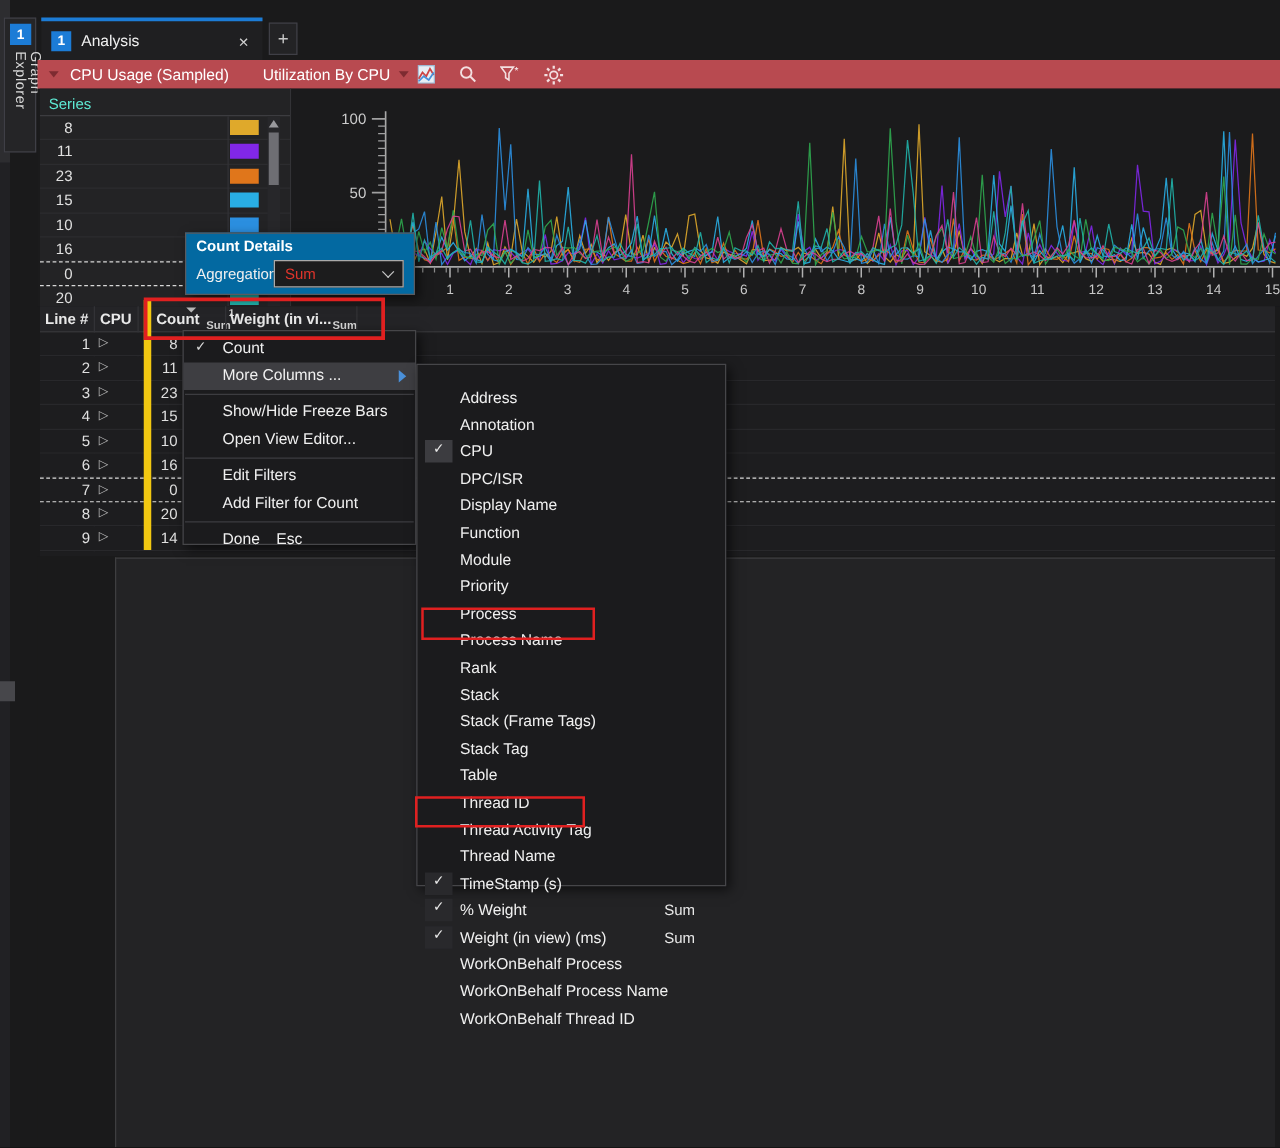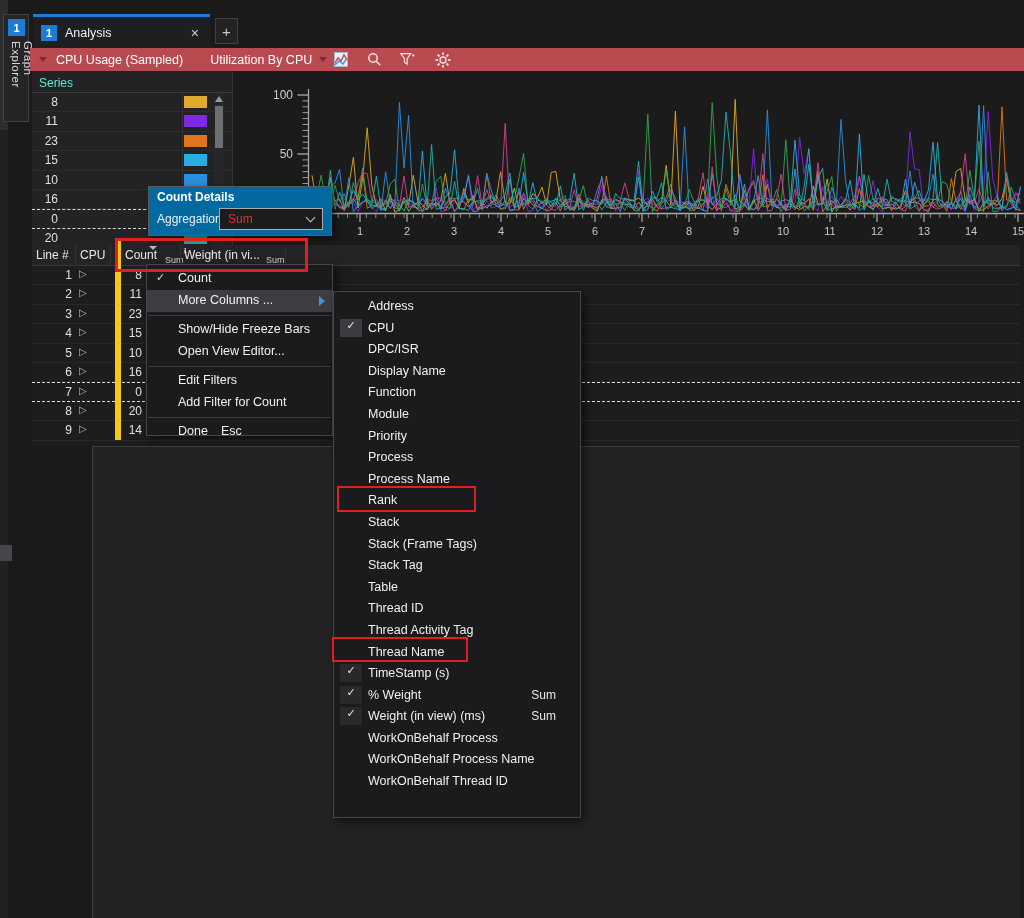--- a/index.html
+++ b/index.html
@@ -50,21 +50,21 @@
   svg text{font-family:"Liberation Sans",sans-serif;}
   
   #count-popup{left:148px;top:186px;width:184px;height:50px;background:#0369a1;border:1px solid #5a5a5e;
                box-shadow:3px 3px 8px rgba(0,0,0,.55);box-sizing:border-box;z-index:30;}
   #count-popup .pp-title{position:absolute;left:8px;top:3px;font-weight:bold;font-size:12px;color:#ffffff;}
   #count-popup .pp-label{position:absolute;left:8px;top:25px;font-size:12px;color:#f0f0f0;}
   #agg-dropdown{position:absolute;left:70px;top:21px;width:104px;height:22px;background:#1c1c1d;border:1px solid #aaaaaa;box-sizing:border-box;}
   #agg-dropdown .dd-value{position:absolute;left:8px;top:3px;color:#e0342b;font-size:12px;}
   .chev{position:absolute;width:6px;height:6px;border-right:1.6px solid #c8c8c8;border-bottom:1.6px solid #c8c8c8;transform:rotate(45deg);}
   
-  #table-header{left:32px;top:245px;width:988px;height:21px;background:#242427;border-bottom:1px solid #39393d;box-sizing:border-box;}
+  #table-header{left:32px;top:245px;width:988px;height:21px;background:#242427;border-bottom:1px solid #39393d;box-sizing:border-box;font-weight:bold;}
   .th{position:absolute;top:3px;color:#e8e8e8;font-size:12px;}
   #th-count-agg{position:absolute;left:40px;top:7px;font-size:9px;color:#d8d8d8;}
   #th-count-ord{position:absolute;left:58px;top:-2px;font-size:8px;color:#d8d8d8;}
   #th-count-sort{position:absolute;left:24px;top:-2px;width:0;height:0;border-left:4px solid transparent;border-right:4px solid transparent;border-top:4px solid #b8b8b8;}
   #th-weight-agg{position:absolute;left:82px;top:7px;font-size:9px;color:#d8d8d8;}
   .vsep{position:absolute;width:1px;background:#323236;}
   #table-rows{left:32px;top:266px;width:988px;height:179px;overflow:hidden;}
   .trow{position:relative;height:19.4px;border-bottom:1px solid #28282b;box-sizing:border-box;background:#1d1d1f;}
   .trow .c-line{position:absolute;left:0;top:2px;width:40px;text-align:right;color:#e0e0e0;}
   .trow .c-exp{position:absolute;left:47px;top:2px;color:#b8b8b8;font-size:10px;}
@@ -77,21 +77,21 @@
   
   .menu{background:#1b1b1d;border:1px solid #464649;box-sizing:border-box;box-shadow:3px 3px 9px rgba(0,0,0,.6);}
   #ctx-menu{left:146px;top:264px;width:187px;height:172px;z-index:32;padding-top:3px;}
   .menu-item{position:relative;height:22px;}
   .menu-item.hl{background:#3e3e42;}
   .menu-check{position:absolute;left:9px;top:3px;font-size:11px;color:#d8d8d8;}
   .menu-label{position:absolute;left:31px;top:3px;font-size:12.5px;color:#f0f0f0;white-space:nowrap;}
   .menu-short{position:absolute;left:74px;top:3px;font-size:12.5px;color:#f0f0f0;}
   .menu-arrow{position:absolute;right:7px;top:6px;width:0;height:0;border-top:5px solid transparent;border-bottom:5px solid transparent;border-left:6px solid #4a90d9;}
   .menu-sep{height:1px;background:#3c3c40;margin:3px 1px;}
-  #sub-menu{left:333px;top:291px;width:248px;height:527px;z-index:33;padding-top:4px;}
+  #sub-menu{left:333px;top:291px;width:248px;height:418px;z-index:33;padding-top:16px;}
   .sub-item{position:relative;height:21.6px;}
   .sub-check{position:absolute;left:6px;top:1px;width:22px;height:18px;text-align:center;font-size:11px;color:#e8e8e8;}
   .sub-check.boxed{background:#3c3c40;}
   .sub-check.plain{background:#29292c;}
   .sub-label{position:absolute;left:34px;top:3px;font-size:12.5px;color:#f0f0f0;white-space:nowrap;}
   .sub-right{position:absolute;right:24px;top:3px;font-size:12px;color:#e8e8e8;}
   
   .anno{position:absolute;border:3px solid #e02020;background:transparent;z-index:40;box-sizing:border-box;}
 </style>
 </head>
@@ -465,20 +465,23 @@
         <span class="menu-label">Done</span>
         <span class="menu-short">Esc</span>
       </div>
     </div>
 
   <div id="sub-menu" class="abs menu">
       <div class="sub-item">
         <span class="sub-label">Address</span>
       </div>
       <div class="sub-item">
+        <span class="sub-label">Annotation</span>
+      </div>
+      <div class="sub-item">
         <span class="sub-check boxed">✓</span>
         <span class="sub-label">CPU</span>
       </div>
       <div class="sub-item">
         <span class="sub-label">DPC/ISR</span>
       </div>
       <div class="sub-item">
         <span class="sub-label">Display Name</span>
       </div>
       <div class="sub-item">

